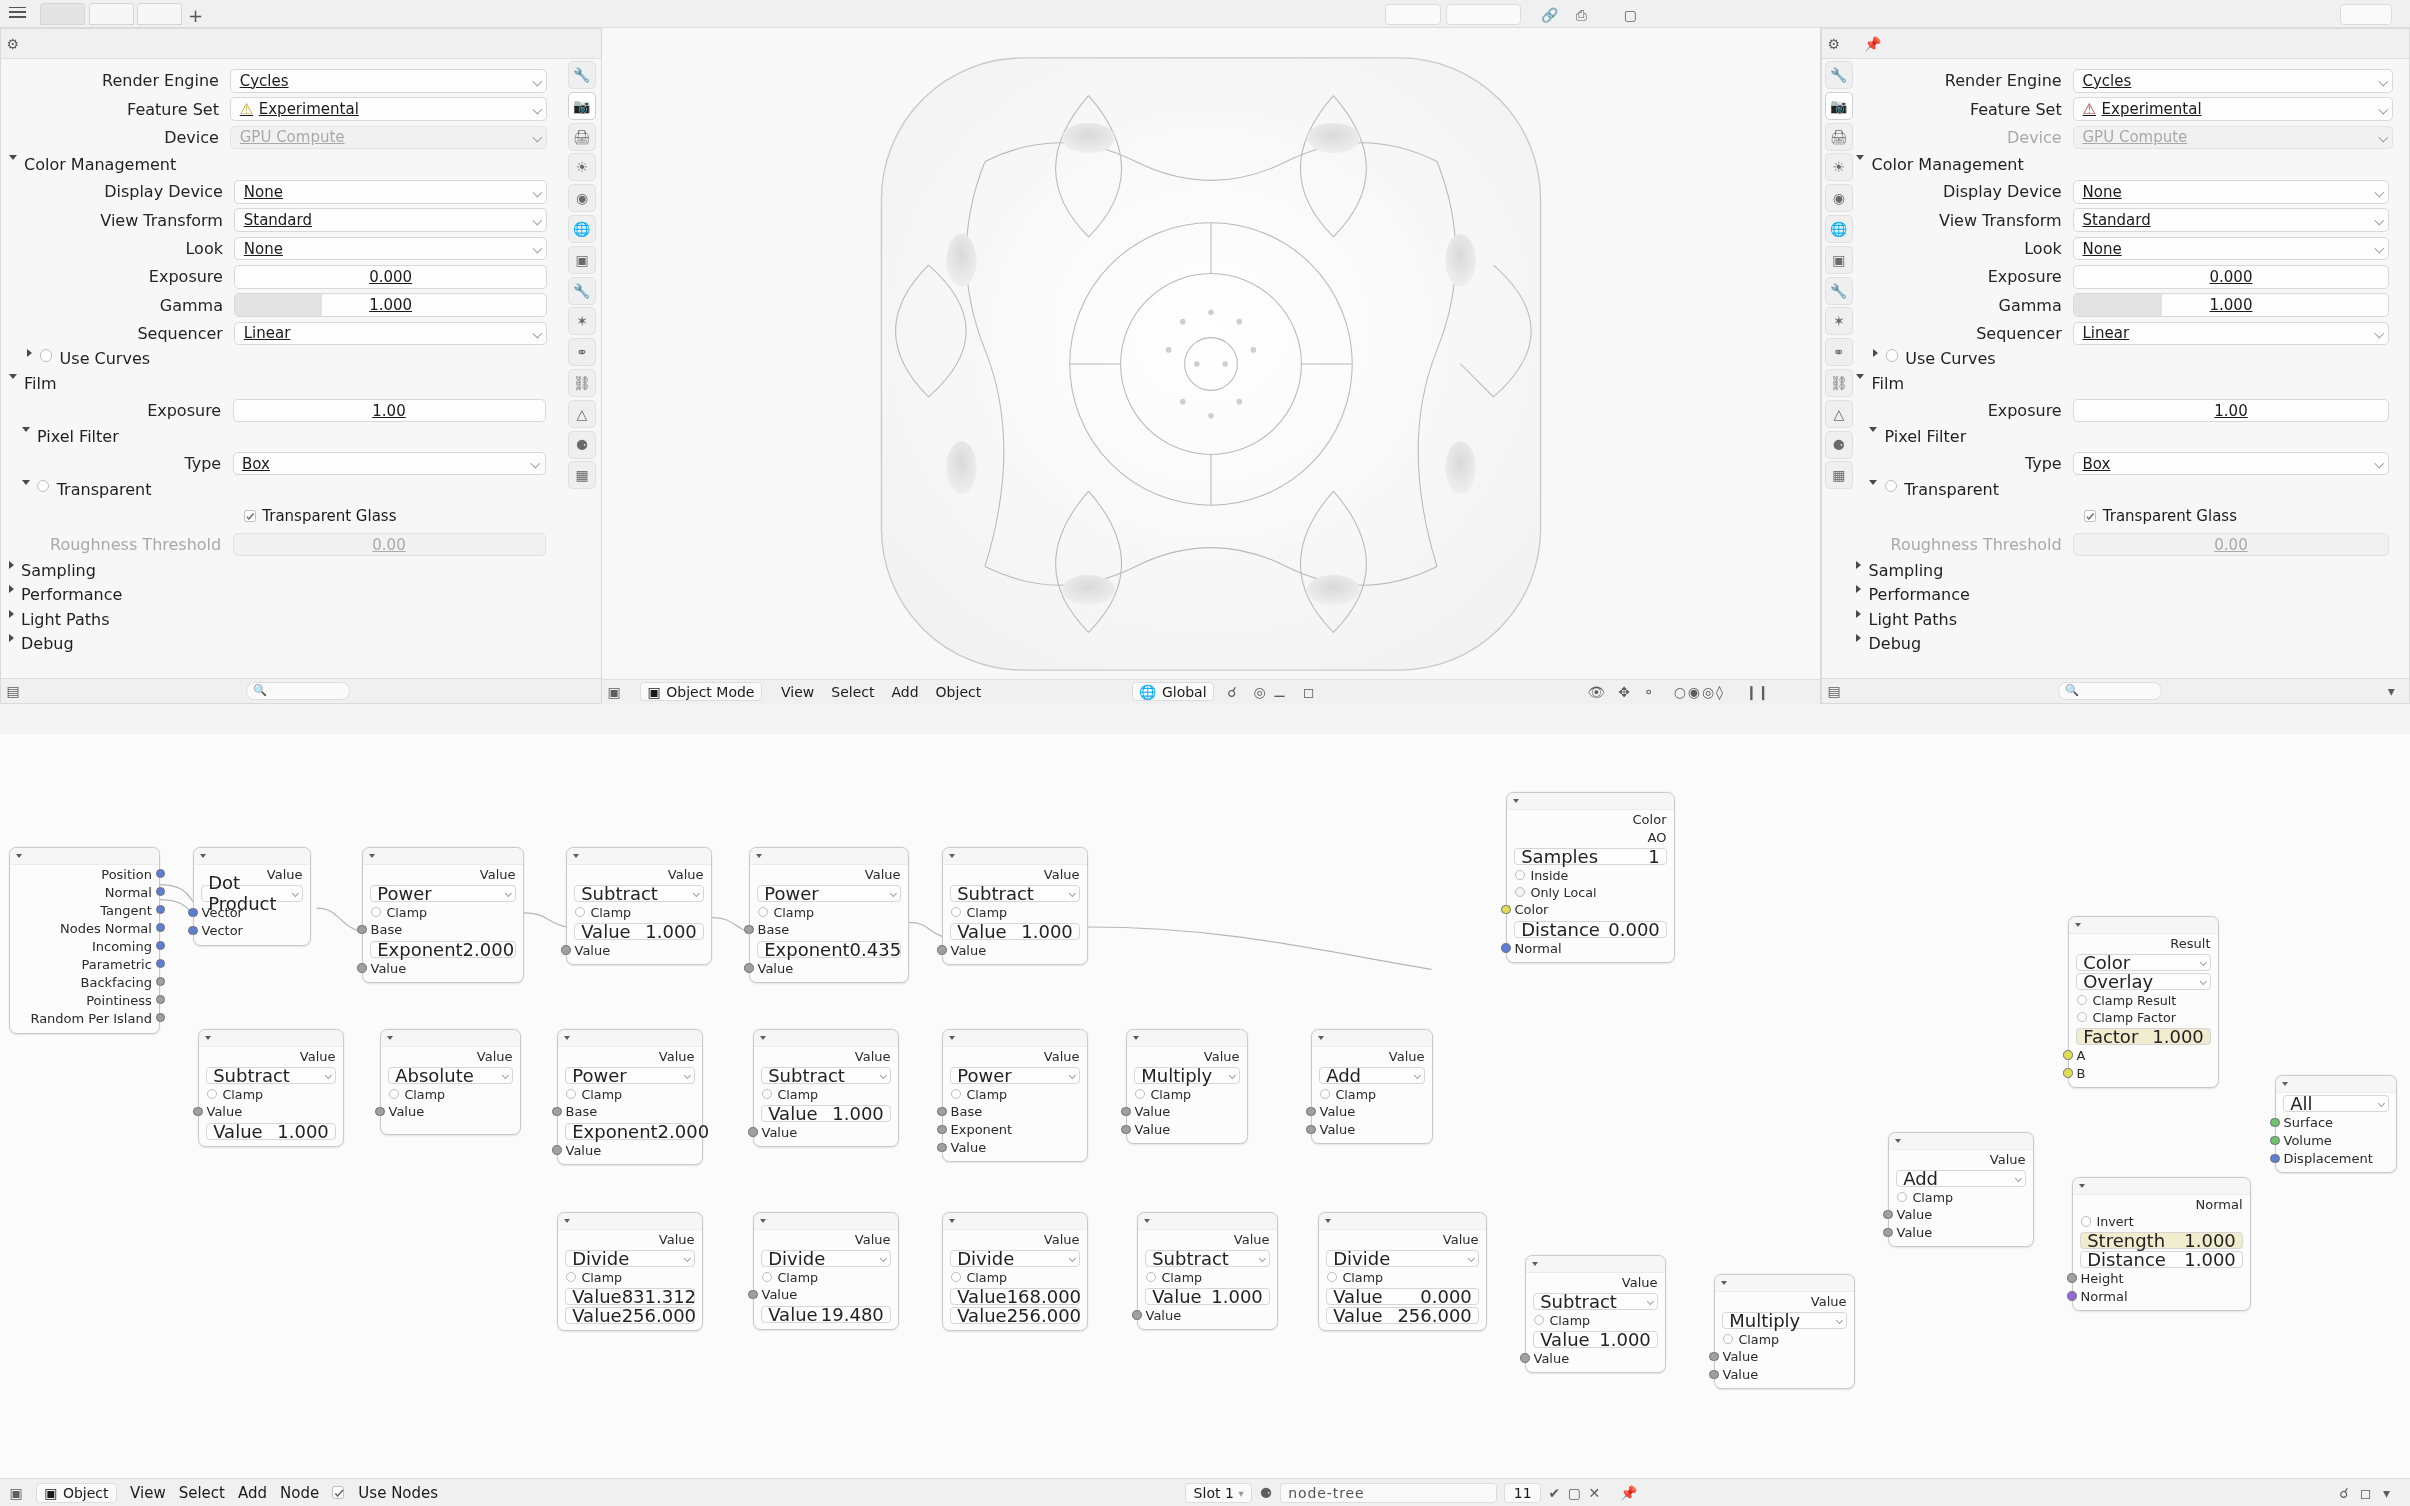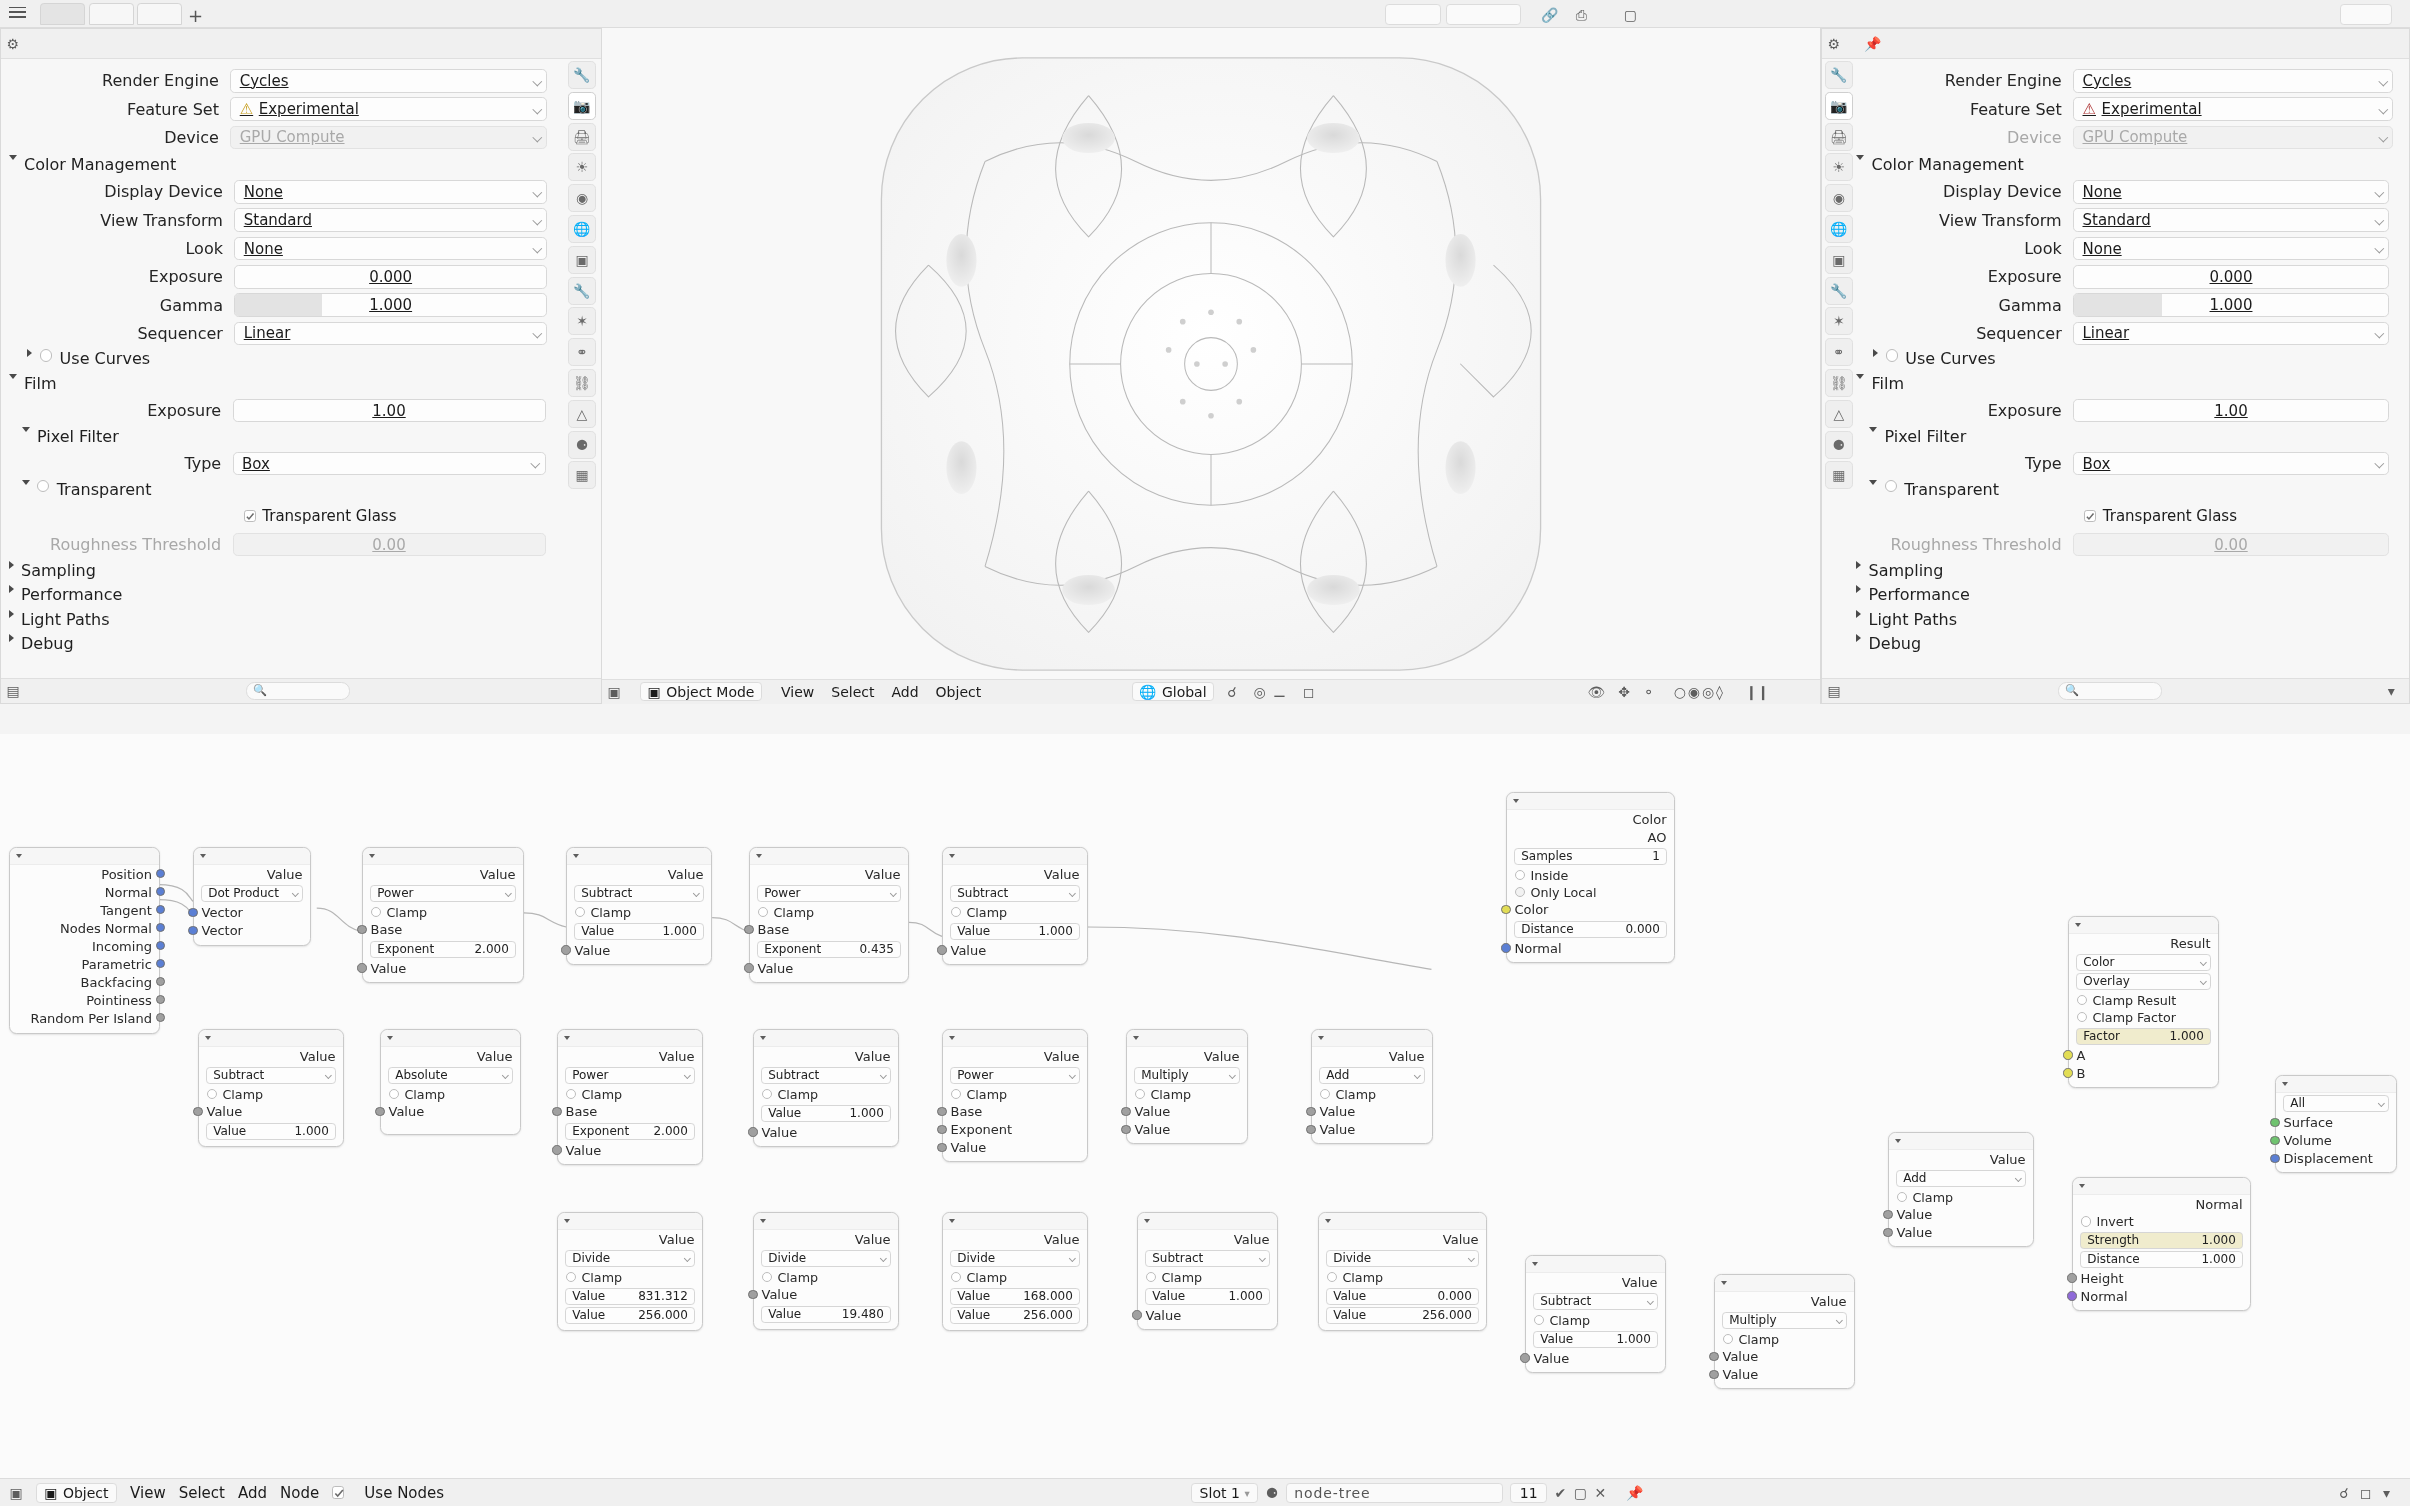--- a/index.html
+++ b/index.html
@@ -68,21 +68,21 @@
   .sock.out { right:-5.6px; }
   .sock.in { left:-5.6px; }
   .sock.gray { background:#a0a0a0; }
   .sock.yellow { background:#e2dd55; }
   .sock.blue { background:#5b7fd4; }
   .sock.purple { background:#8f6ad8; }
   .sock.green { background:#6fc36f; }
   .nrow { display:flex; align-items:center; height:18px; padding:0 7.5px; font-size:13px; color:#2a2a2a; position:relative; }
   .nrow.r { justify-content:flex-end; }
   .nwidget { height:17px; margin:1.9px 6.6px; border:0.9px solid #d6d6d6; border-radius:3.8px; background:#fdfdfd;
-             display:flex; align-items:center; padding:0 6.6px; font-size:12px; color:#222; position:relative; }
+             display:flex; align-items:center; padding:0 6.6px; font-size:18px; color:#222; position:relative; }
   .nwidget .c { position:absolute; right:4.7px; top:5.6px; width:4.7px;height:4.7px;
        border-right:1.3px solid #9a9a9a; border-bottom:1.3px solid #9a9a9a; transform:rotate(45deg); }
   .nwidget.split { justify-content:space-between; }
   .nchk { display:flex; align-items:center; height:17px; padding:0 7.5px; font-size:12.7px; color:#2a2a2a; gap:5.6px; }
   .nchk .radio, .nchk .ckt { width:10.4px; height:10.4px; }
   .wires { position:absolute; left:0; top:0; width:2411px; height:772px; pointer-events:none; }
   .ic { font-size:14px; color:#5d5d5d; }
 </style>
 </head>
 <body>
@@ -1232,21 +1232,21 @@
   <div id="nodefooter">
     <span class="ic">▣</span>
     <div style="display:flex;align-items:center;gap:5.6px;height:20px;border:0.9px solid #dcdcdc;border-radius:3.8px;background:#fafafa;padding:0 7.5px;font-size:14px">
       <span>▣</span>
       <span>Object</span>
     </div>
     <span>View</span>
     <span>Select</span>
     <span>Add</span>
     <span>Node</span>
-    <span style="display:flex;align-items:center;gap:20px">
+    <span style="display:flex;align-items:center;gap:14px">
       <i class="ckt on" style="position:relative;width:12.2px;height:12.2px">
           <svg width="12.2" height="12.2" viewBox="0 0 13 13" style="position:absolute;left:0;top:0">
             <path d="M2.5 7 L5 9.6 L10.5 3.2" stroke="#6b6b6b" stroke-width="1.7" fill="none"></path>
           </svg>
         </i>
       <span>Use Nodes</span>
     </span>
     <div style="margin-left:734px;display:flex;align-items:center;gap:7.5px">
       <div style="display:flex;align-items:center;gap:4.7px;height:20px;border:0.9px solid #dcdcdc;border-radius:3.8px;background:#fafafa;padding:0 7.5px;font-size:14px">
         <span>Slot 1</span>

